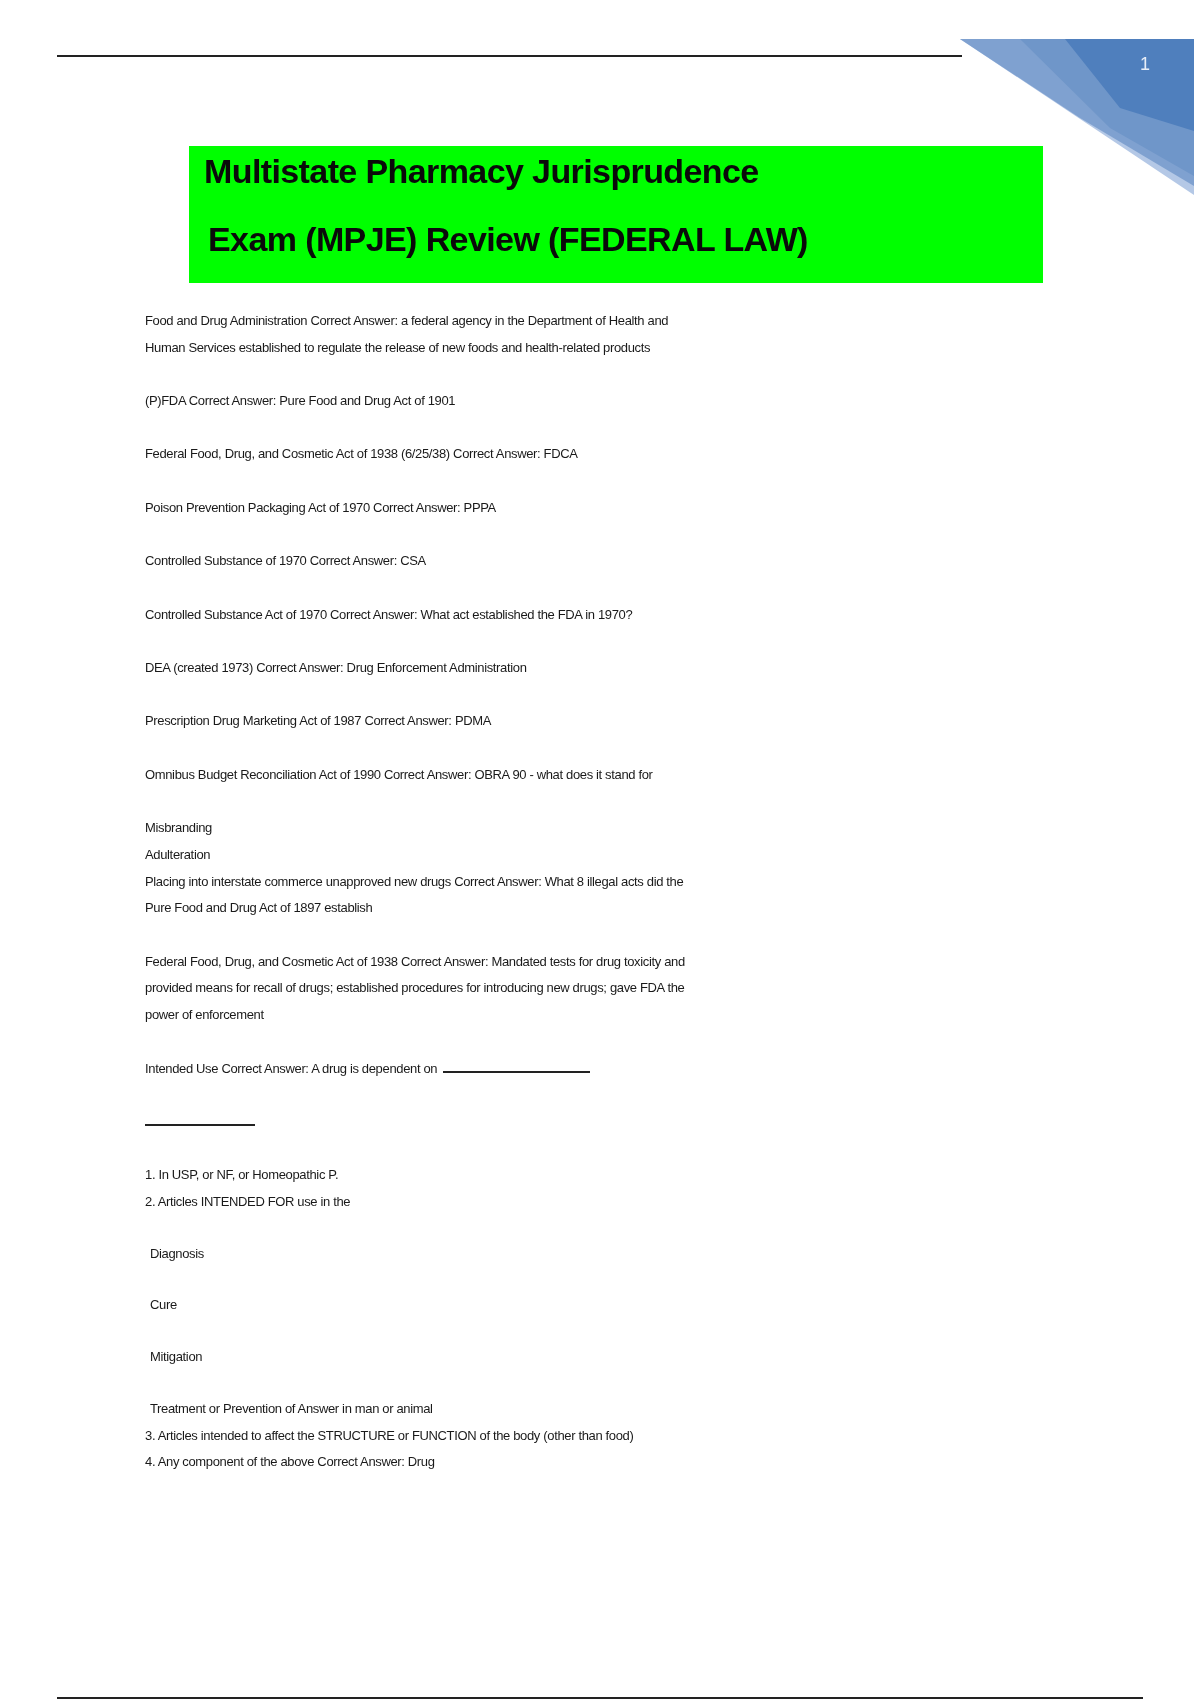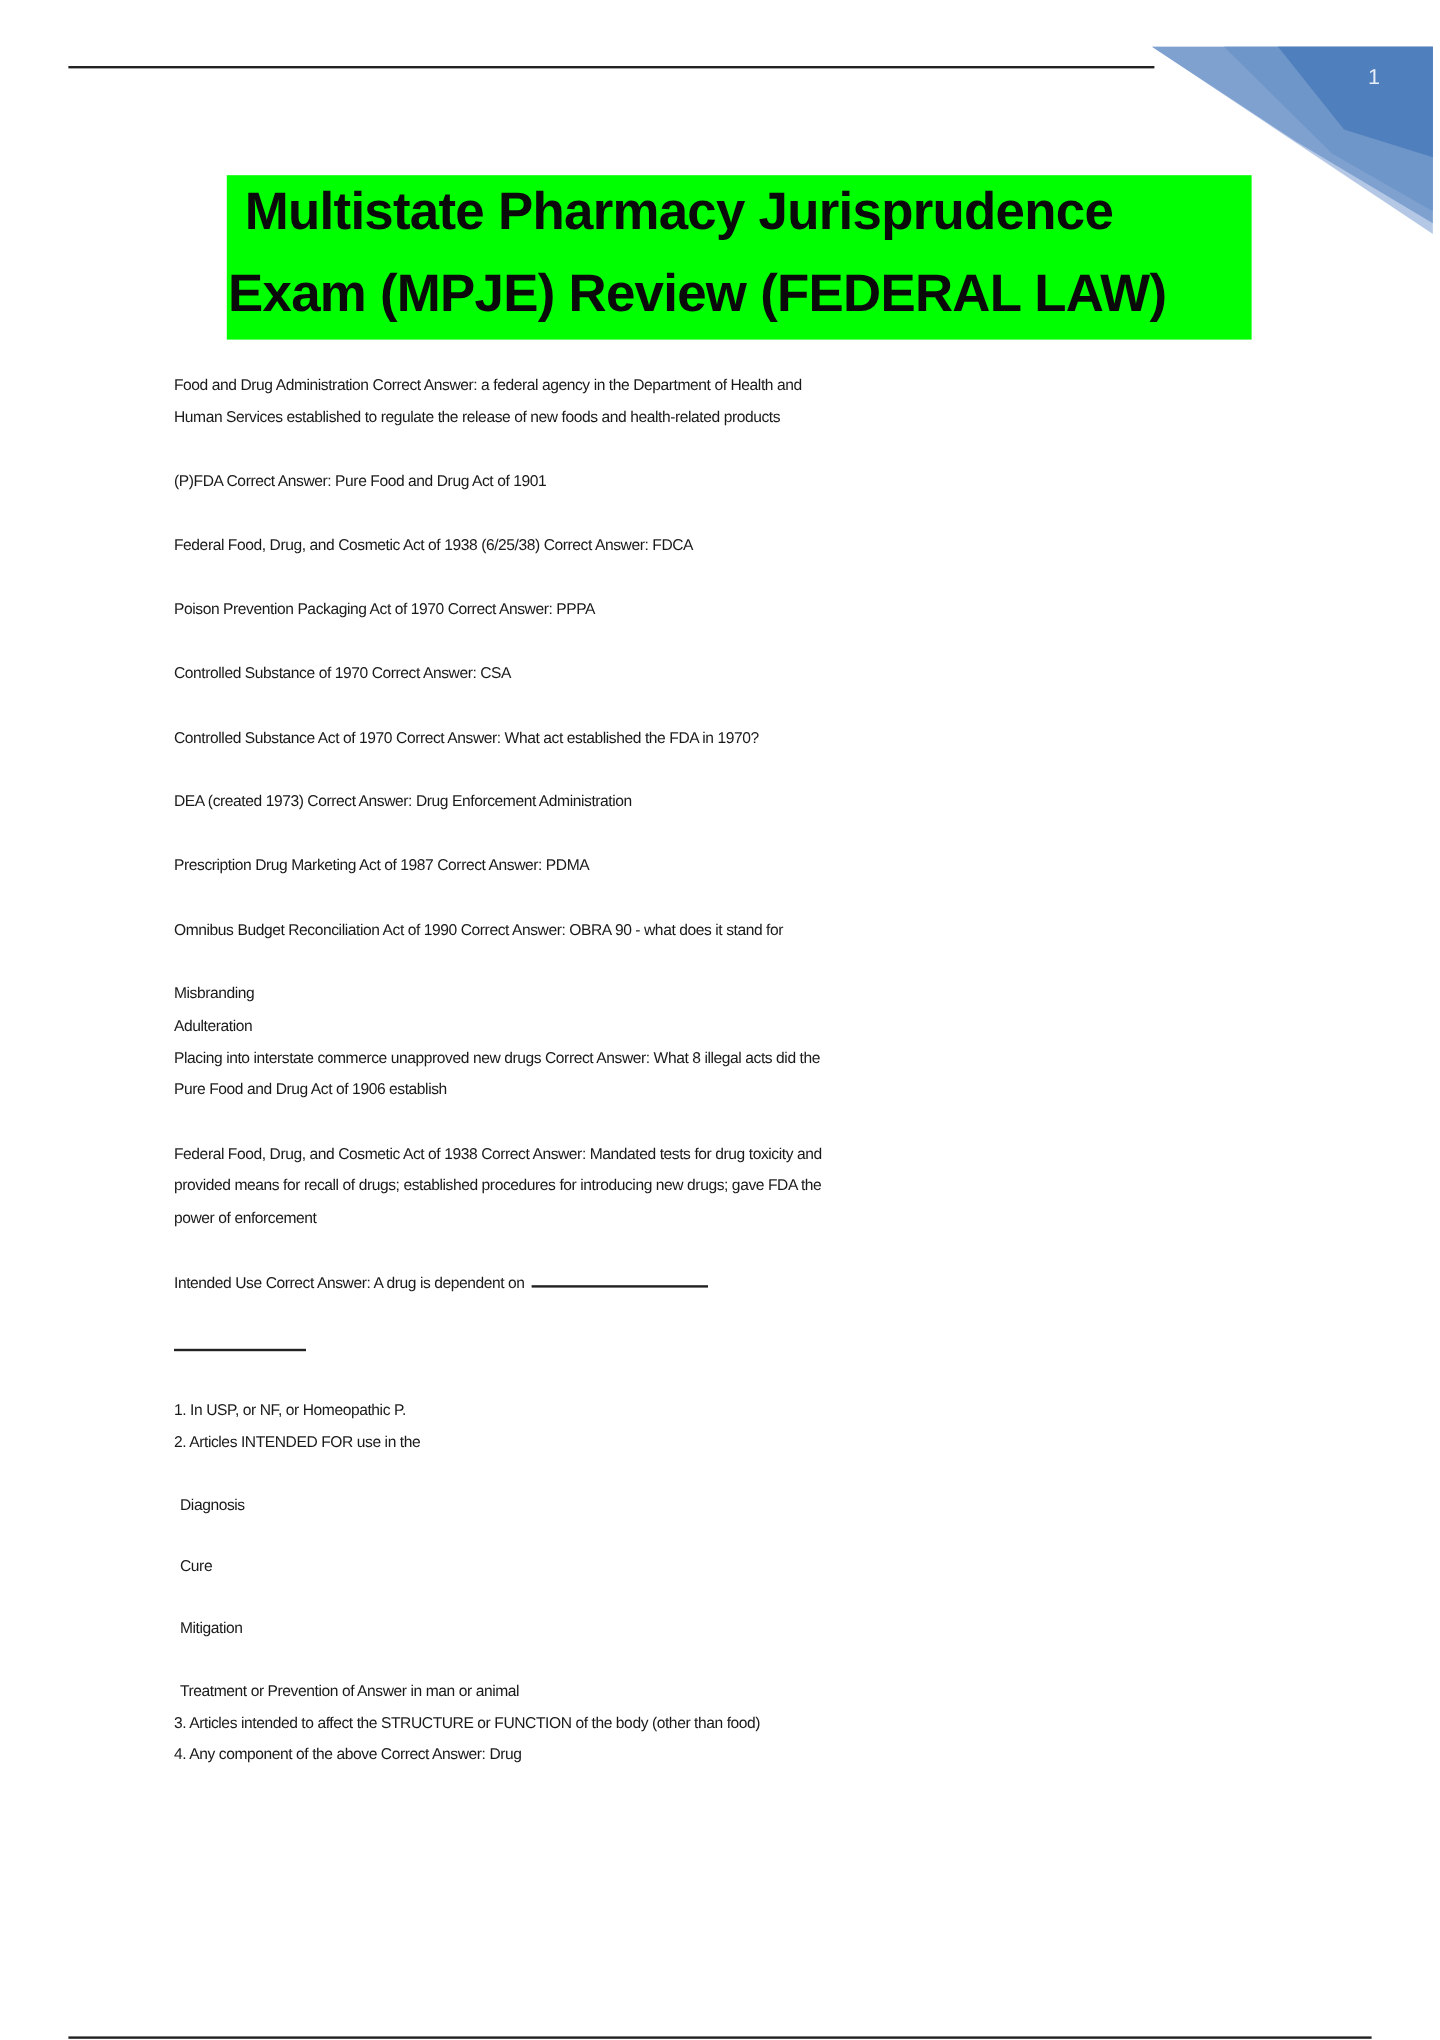--- a/index.html
+++ b/index.html
@@ -47,26 +47,26 @@
       left: 189px;
       top: 146px;
       width: 854px;
       height: 137px;
       background: #00ff00;
     }
     .title-line {
       position: absolute;
       white-space: nowrap;
       font-weight: bold;
-      font-size: 44px;
+      font-size: 34px;
       letter-spacing: -0.6px;
       color: #0a0a0a;
     }
     .title-line.l1 { left: 204px; top: 152px; }
-    .title-line.l2 { left: 190px; top: 220px; }
+    .title-line.l2 { left: 208px; top: 220px; }
 
     .content {
       position: absolute;
       left: 145px;
       top: 308px;
       width: 900px;
       font-size: 13px;
       line-height: 26.7px;
       letter-spacing: -0.35px;
     }
@@ -136,21 +136,21 @@
   </p>
 
   <p class="para">
     <span class="line">Omnibus Budget Reconciliation Act of 1990 Correct Answer: OBRA 90 - what does it stand for</span>
   </p>
 
   <p class="para">
     <span class="line">Misbranding</span>
     <span class="line">Adulteration</span>
     <span class="line">Placing into interstate commerce unapproved new drugs Correct Answer:  What 8 illegal acts did the</span>
-    <span class="line">Pure Food and Drug Act of 1906 establish</span>
+    <span class="line">Pure Food and Drug Act of 1897 establish</span>
   </p>
 
   <p class="para">
     <span class="line">Federal Food, Drug, and Cosmetic Act of 1938 Correct Answer: Mandated tests for drug toxicity and</span>
     <span class="line">provided means for recall of drugs; established procedures for introducing new drugs; gave FDA the</span>
     <span class="line">power of enforcement</span>
   </p>
 
   <p class="para">
     <span class="line"><span>Intended Use Correct Answer:  A drug is dependent on</span><span class="blank b1"></span></span>

